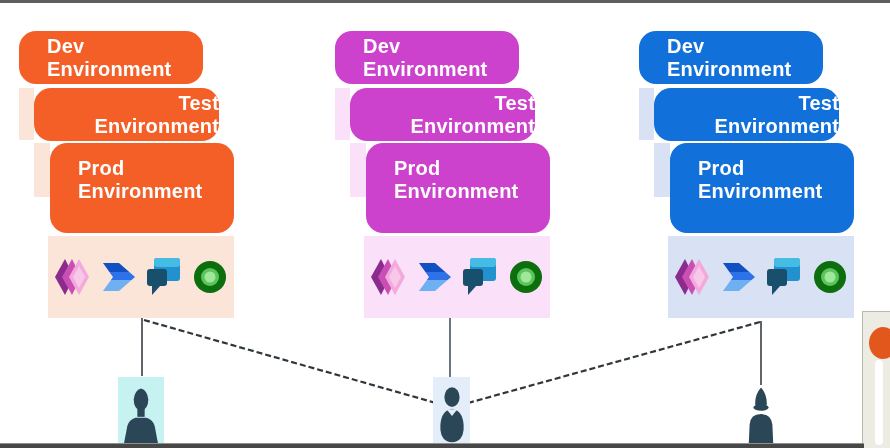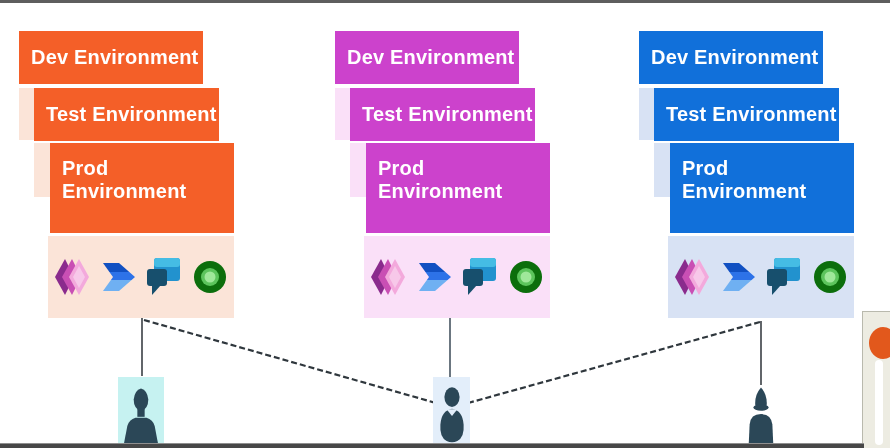--- a/index.html
+++ b/index.html
@@ -7,21 +7,21 @@
           font-family:"Liberation Sans",sans-serif;}
   .top-bar{position:absolute;left:0;top:0;width:890px;height:3px;background:#5e5e5e;}
   .bottom-bar{position:absolute;left:0;top:443px;width:864px;height:5px;background:#474747;border-top:1px solid #8f8f8f;box-sizing:border-box;}
 
   .group{position:absolute;width:220px;height:290px;}
   .g0{left:19px;top:31px;}
   .g1{left:335px;top:31px;}
   .g2{left:639px;top:31px;}
 
   .env{position:absolute;width:184px;height:53px;color:#ffffff;font-weight:bold;font-size:20px;
-       display:flex;align-items:center;padding-left:12px;box-sizing:border-box;letter-spacing:0.2px;}
+       display:flex;align-items:center;padding-left:28px;box-sizing:border-box;letter-spacing:0.2px;border-radius:17px;}
   .env.dev{left:0;top:0;}
   .env.test{left:15px;top:57px;width:185px;text-align:right;}
   .env.prod{left:31px;top:112px;height:90px;align-items:flex-start;padding-top:14px;}
 
   .strip{position:absolute;}
   .strip.s1{left:0;top:57px;width:15px;height:52px;}
   .strip.s2{left:15px;top:112px;width:16px;height:54px;}
 
   .iconbox{position:absolute;left:29px;top:205px;width:186px;height:82px;
            display:flex;align-items:center;justify-content:center;gap:6px;}

